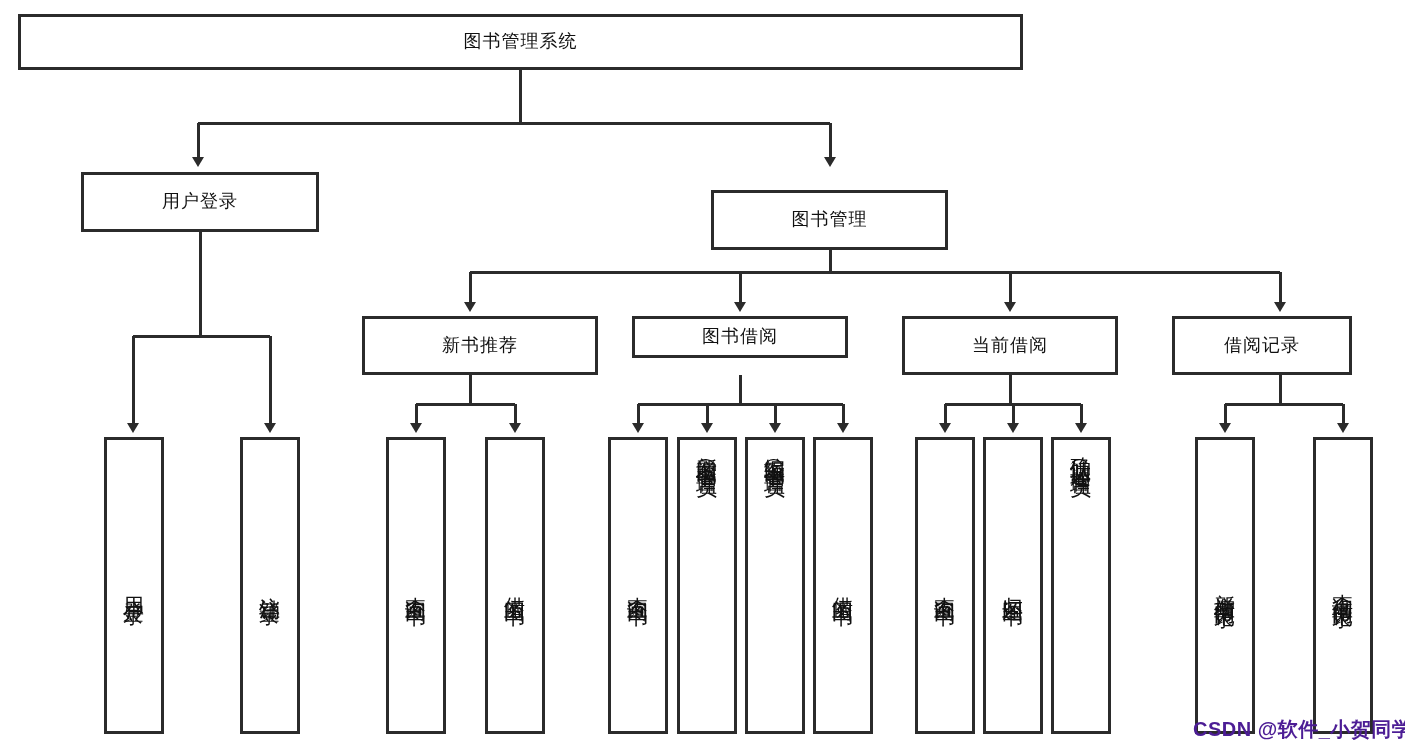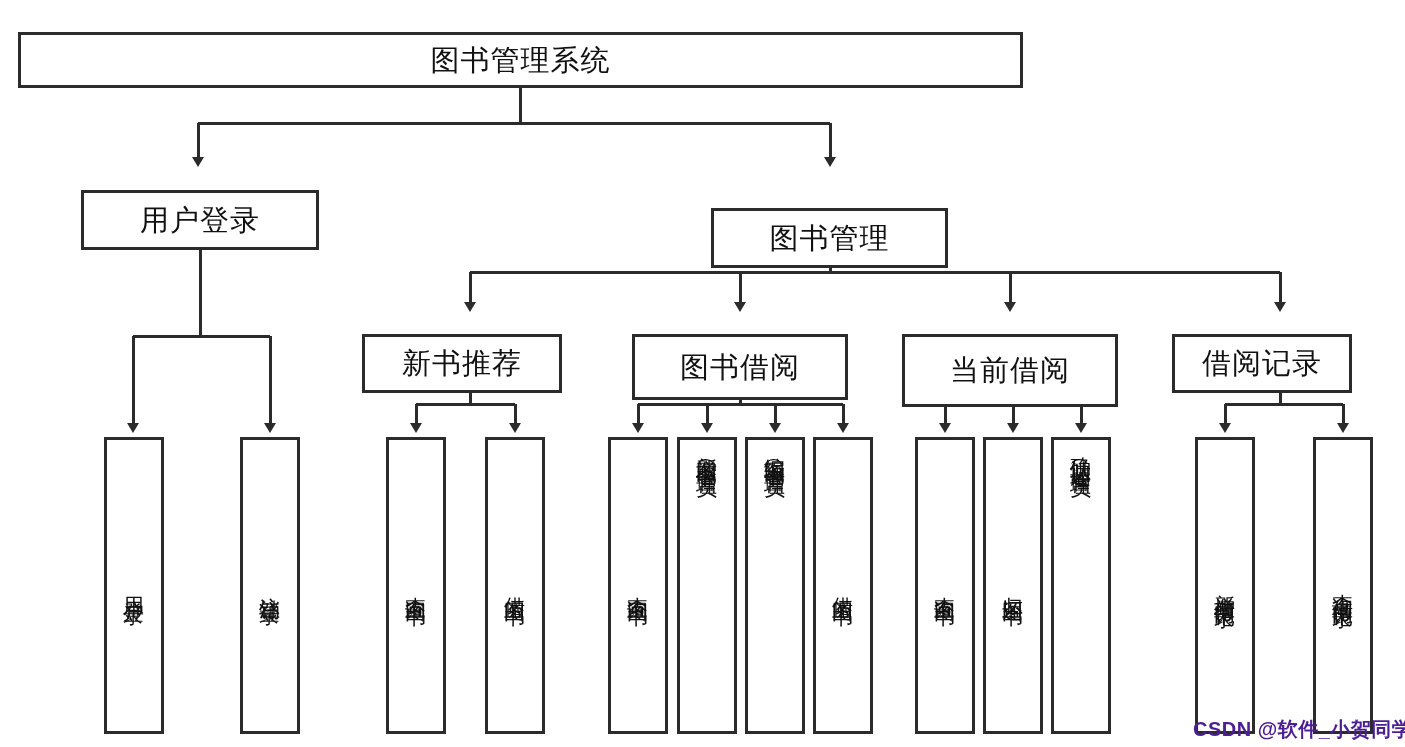--- a/index.html
+++ b/index.html
@@ -27,24 +27,23 @@
     position: absolute;
     box-sizing: border-box;
     border: 3px solid #2b2b2b;
     background: #ffffff;
     display: flex;
     align-items: center;
     justify-content: center;
     color: #111111;
   }
   .node.h {
-    font-size: 29px;
+    font-size: 18px;
     letter-spacing: 1px;
     line-height: 1.2;
-    margin-top: 18px;
   }
   .node.v {
     font-size: 21px;
   }
   .node.v .vtext {
     writing-mode: vertical-rl;
     text-orientation: upright;
     letter-spacing: 3px;
     line-height: 1;
     white-space: nowrap;
@@ -121,27 +120,27 @@
     <span>图书管理系统</span>
   </div>
 
   <div class="node h" style="left:81px; top:172px; width:238px; height:60px;">
     <span>用户登录</span>
   </div>
   <div class="node h" style="left:711px; top:190px; width:237px; height:60px;">
     <span>图书管理</span>
   </div>
 
-  <div class="node h" style="left:362px; top:316px; width:200px; height:59px;">
+  <div class="node h" style="left:362px; top:316px; width:236px; height:59px;">
     <span>新书推荐</span>
   </div>
-  <div class="node h" style="left:632px; top:316px; width:216px; height:66px;">
+  <div class="node h" style="left:632px; top:316px; width:216px; height:42px;">
     <span>图书借阅</span>
   </div>
-  <div class="node h" style="left:902px; top:316px; width:216px; height:73px;">
+  <div class="node h" style="left:902px; top:316px; width:216px; height:59px;">
     <span>当前借阅</span>
   </div>
   <div class="node h" style="left:1172px; top:316px; width:180px; height:59px;">
     <span>借阅记录</span>
   </div>
 
   <div class="node v" style="left:104px; top:437px; width:60px; height:297px;">
     <span class="vtext">用户登录</span>
   </div>
   <div class="node v" style="left:240px; top:437px; width:60px; height:297px;">

